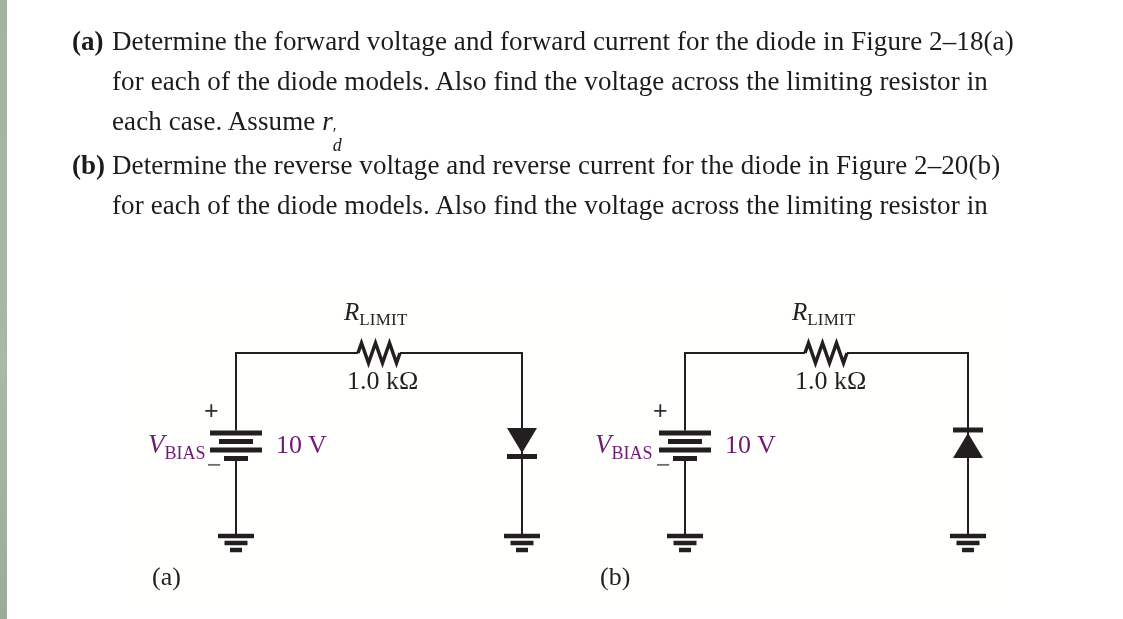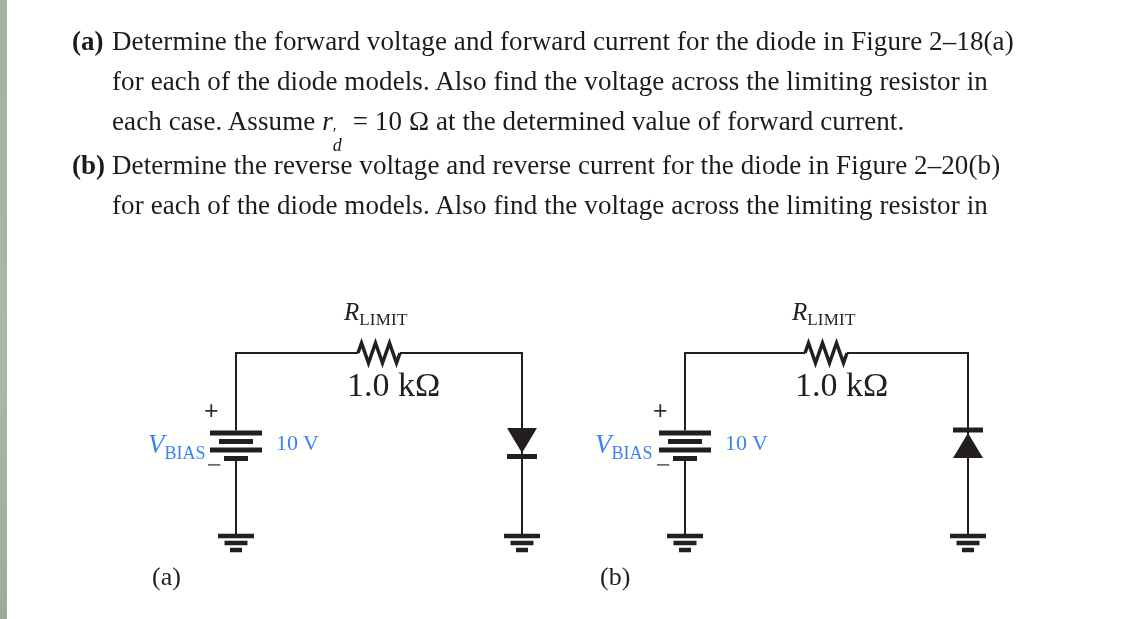--- a/index.html
+++ b/index.html
@@ -34,40 +34,40 @@
 
   .figure-panel{
     position:absolute; left:128px; top:290px; width:882px; height:318px;
     background:#fffffd;
   }
   .figure-panel svg{ position:absolute; left:0; top:0; }
   .flbl{ position:absolute; white-space:pre; color:#231f20; }
   .flbl i{ font-style:italic; }
   .lbl-rname{ font-size:25px; }
   .lbl-rname sub{ font-size:17px; line-height:0; vertical-align:-5px; letter-spacing:0.2px; }
-  .lbl-rval{ font-size:34px; font-weight:500; }
-  .cyan{ color:#3b82f6; }
+  .lbl-rval{ font-size:26px; font-weight:500; }
+  .cyan{ color:#701a75; }
   .lbl-vname{ font-size:27px; }
   .lbl-vname sub{ font-size:18px; line-height:0; vertical-align:-6px; }
-  .lbl-vval{ font-size:22px; }
+  .lbl-vval{ font-size:26px; }
   .sign-plus{ font-size:25px; color:#2e2e30; font-family:"Liberation Sans",sans-serif; }
   .sign-minus{ font-size:25px; color:#6b6c6e; font-family:"Liberation Sans",sans-serif; }
   .caption{ font-size:26px; }
 </style>
 </head>
 <body>
 
 <div class="left-strip"></div>
 
 <div class="problem-item item-a">
   <span class="marker">(a)</span>
   <div class="lines">
     <div class="line">Determine the forward voltage and forward current for the diode in Figure 2–18(a)</div>
     <div class="line">for each of the diode models. Also find the voltage across the limiting resistor in</div>
-    <div class="line"><span>each case. Assume </span><i>r</i><span class="rstack"><span class="pr">′</span><span class="sb">d</span></span><span> = 10 Ω at the determined value of forward current.</span></div>
+    <div class="line"><span>each case. Assume </span><i>r</i><span class="rstack"><span class="pr">′</span><span class="sb">d</span></span></div>
   </div>
 </div>
 
 <div class="problem-item item-b">
   <span class="marker">(b)</span>
   <div class="lines">
     <div class="line">Determine the reverse voltage and reverse current for the diode in Figure 2–20(b)</div>
     <div class="line">for each of the diode models. Also find the voltage across the limiting resistor in</div>
   </div>
 </div>

